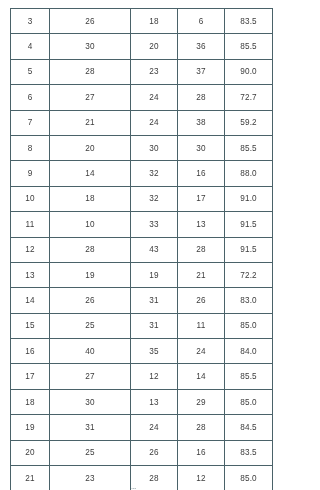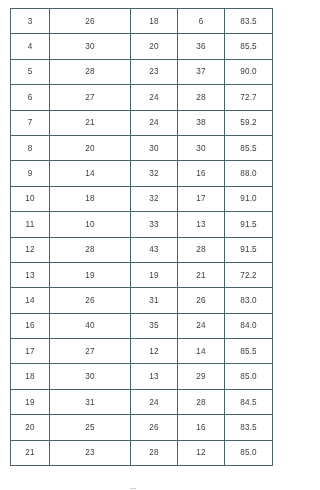--- a/index.html
+++ b/index.html
@@ -156,20 +156,27 @@
         <td>72.2</td>
       </tr>
       <tr>
         <td>14</td>
         <td>26</td>
         <td>31</td>
         <td>26</td>
         <td>83.0</td>
       </tr>
       <tr>
+        <td>15</td>
+        <td>25</td>
+        <td>31</td>
+        <td>11</td>
+        <td>85.0</td>
+      </tr>
+      <tr>
         <td>16</td>
         <td>40</td>
         <td>35</td>
         <td>24</td>
         <td>84.0</td>
       </tr>
       <tr>
         <td>17</td>
         <td>27</td>
         <td>12</td>

